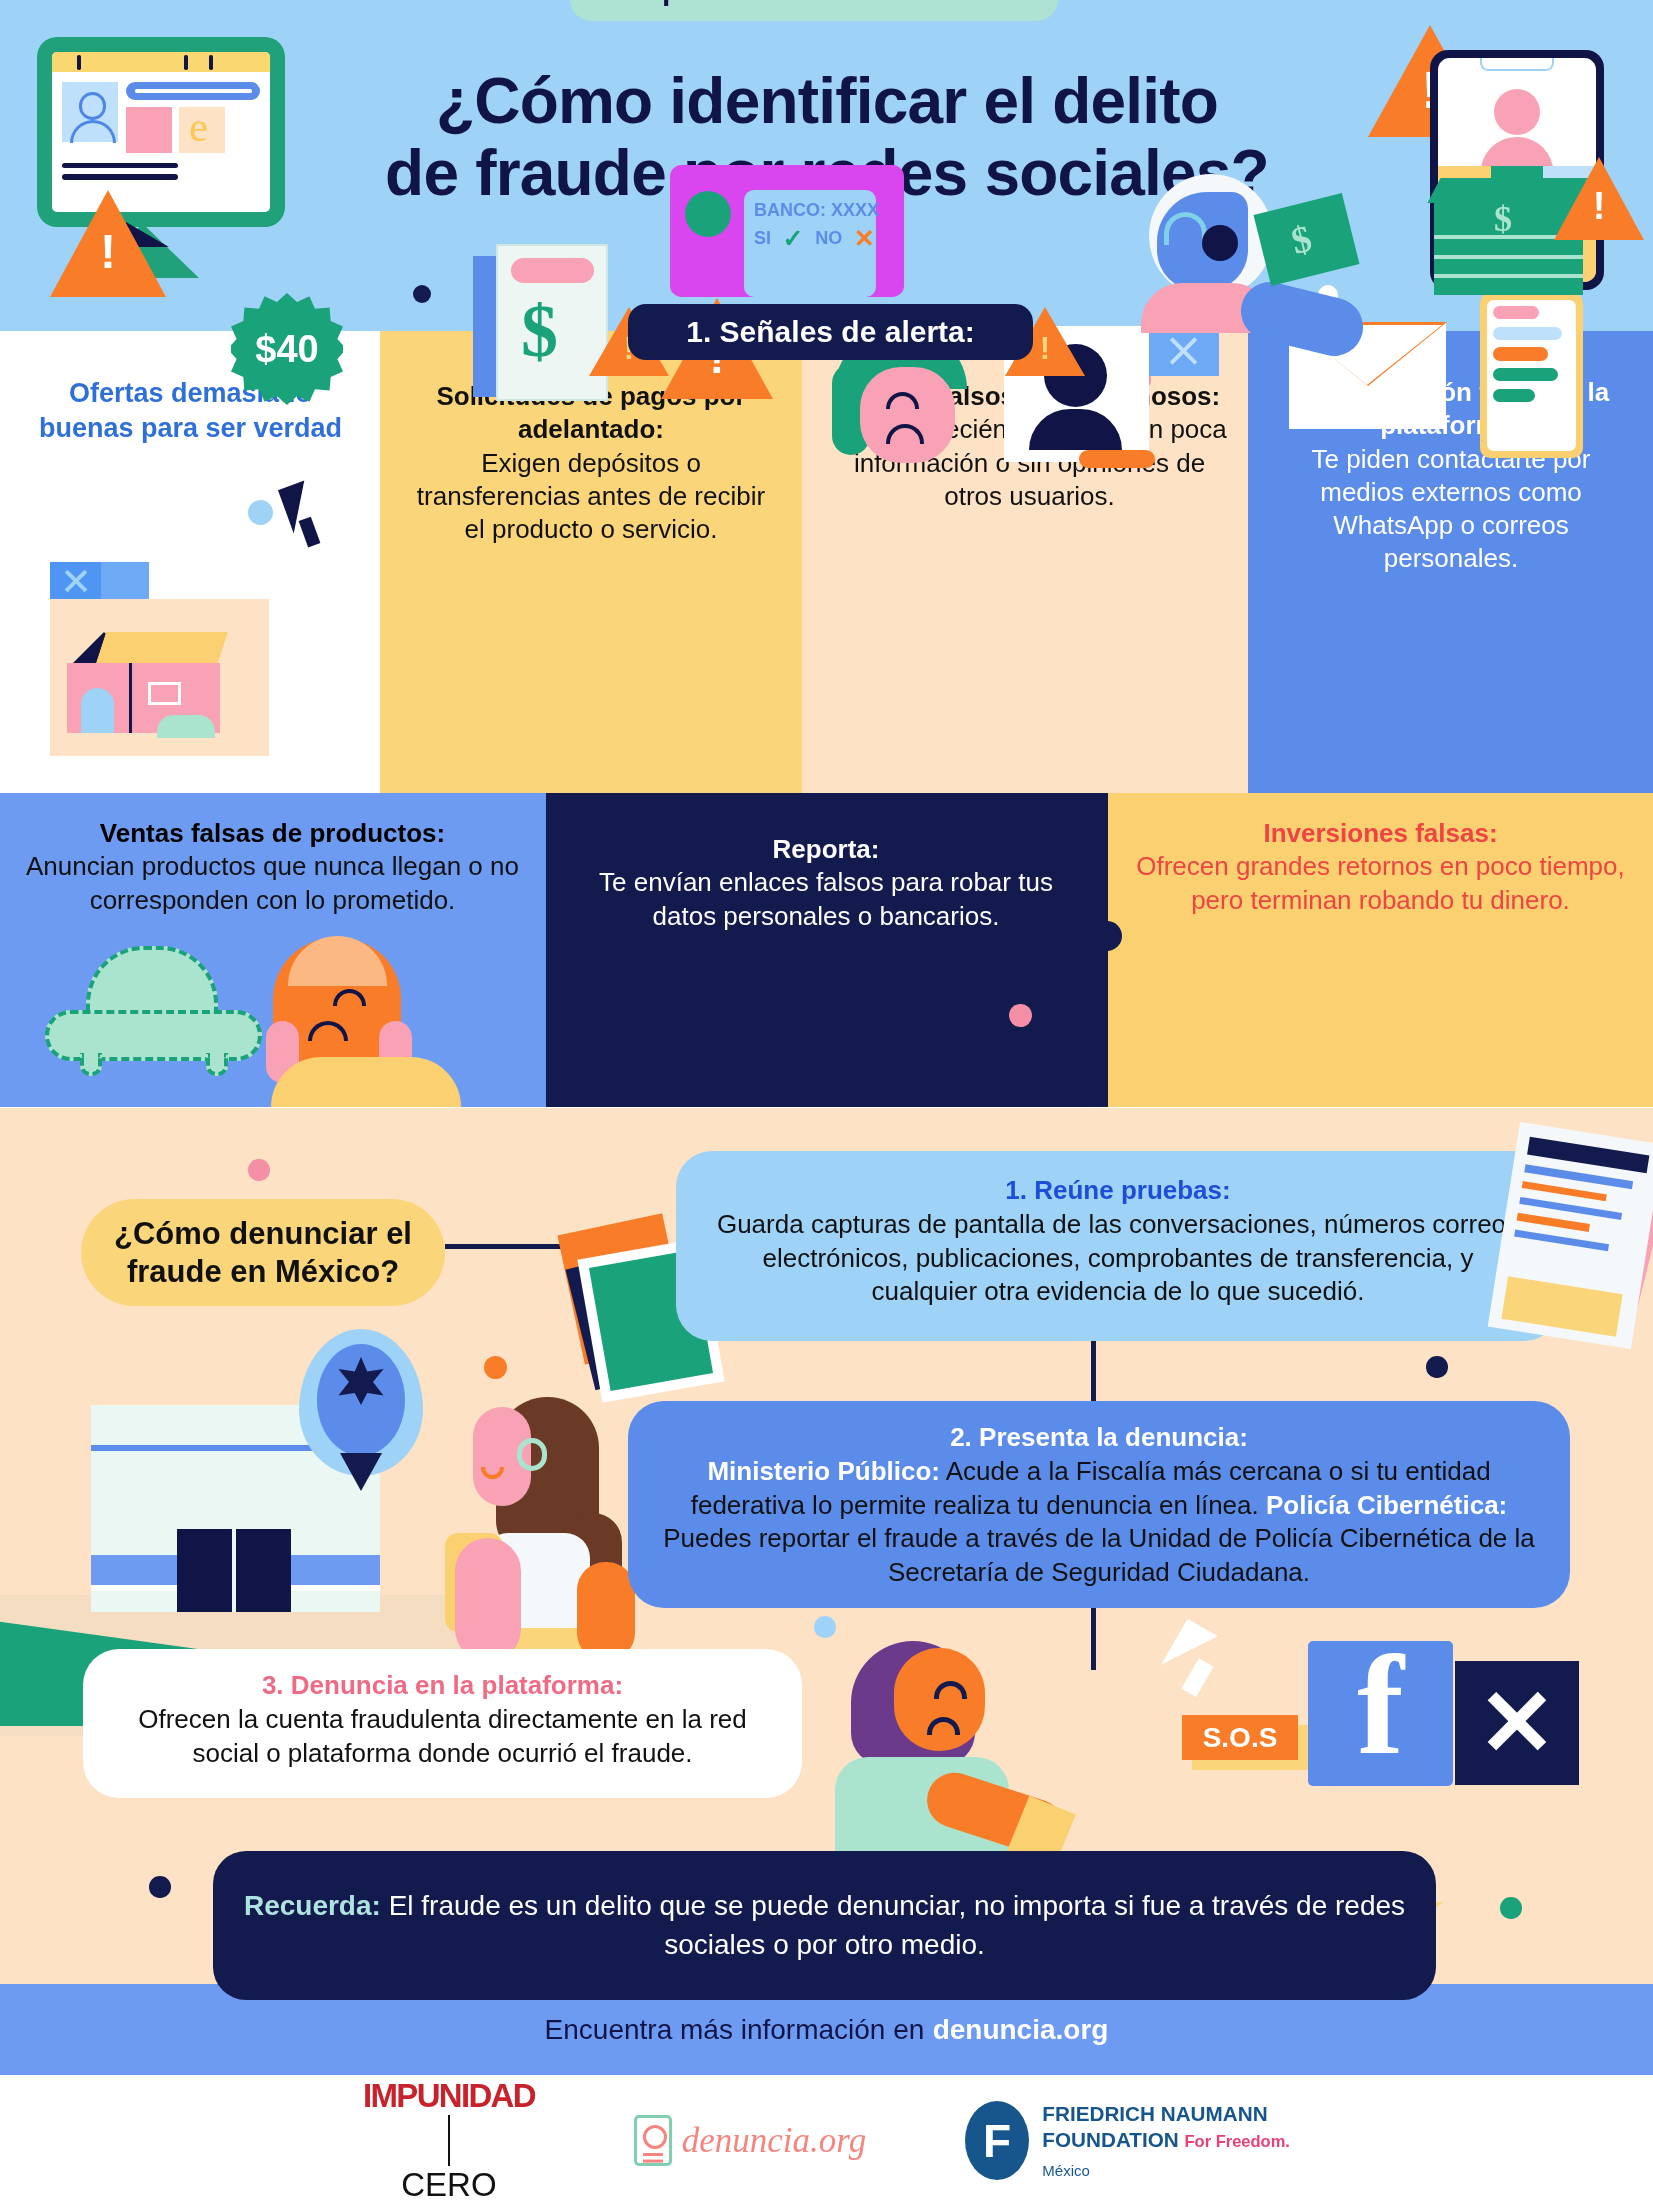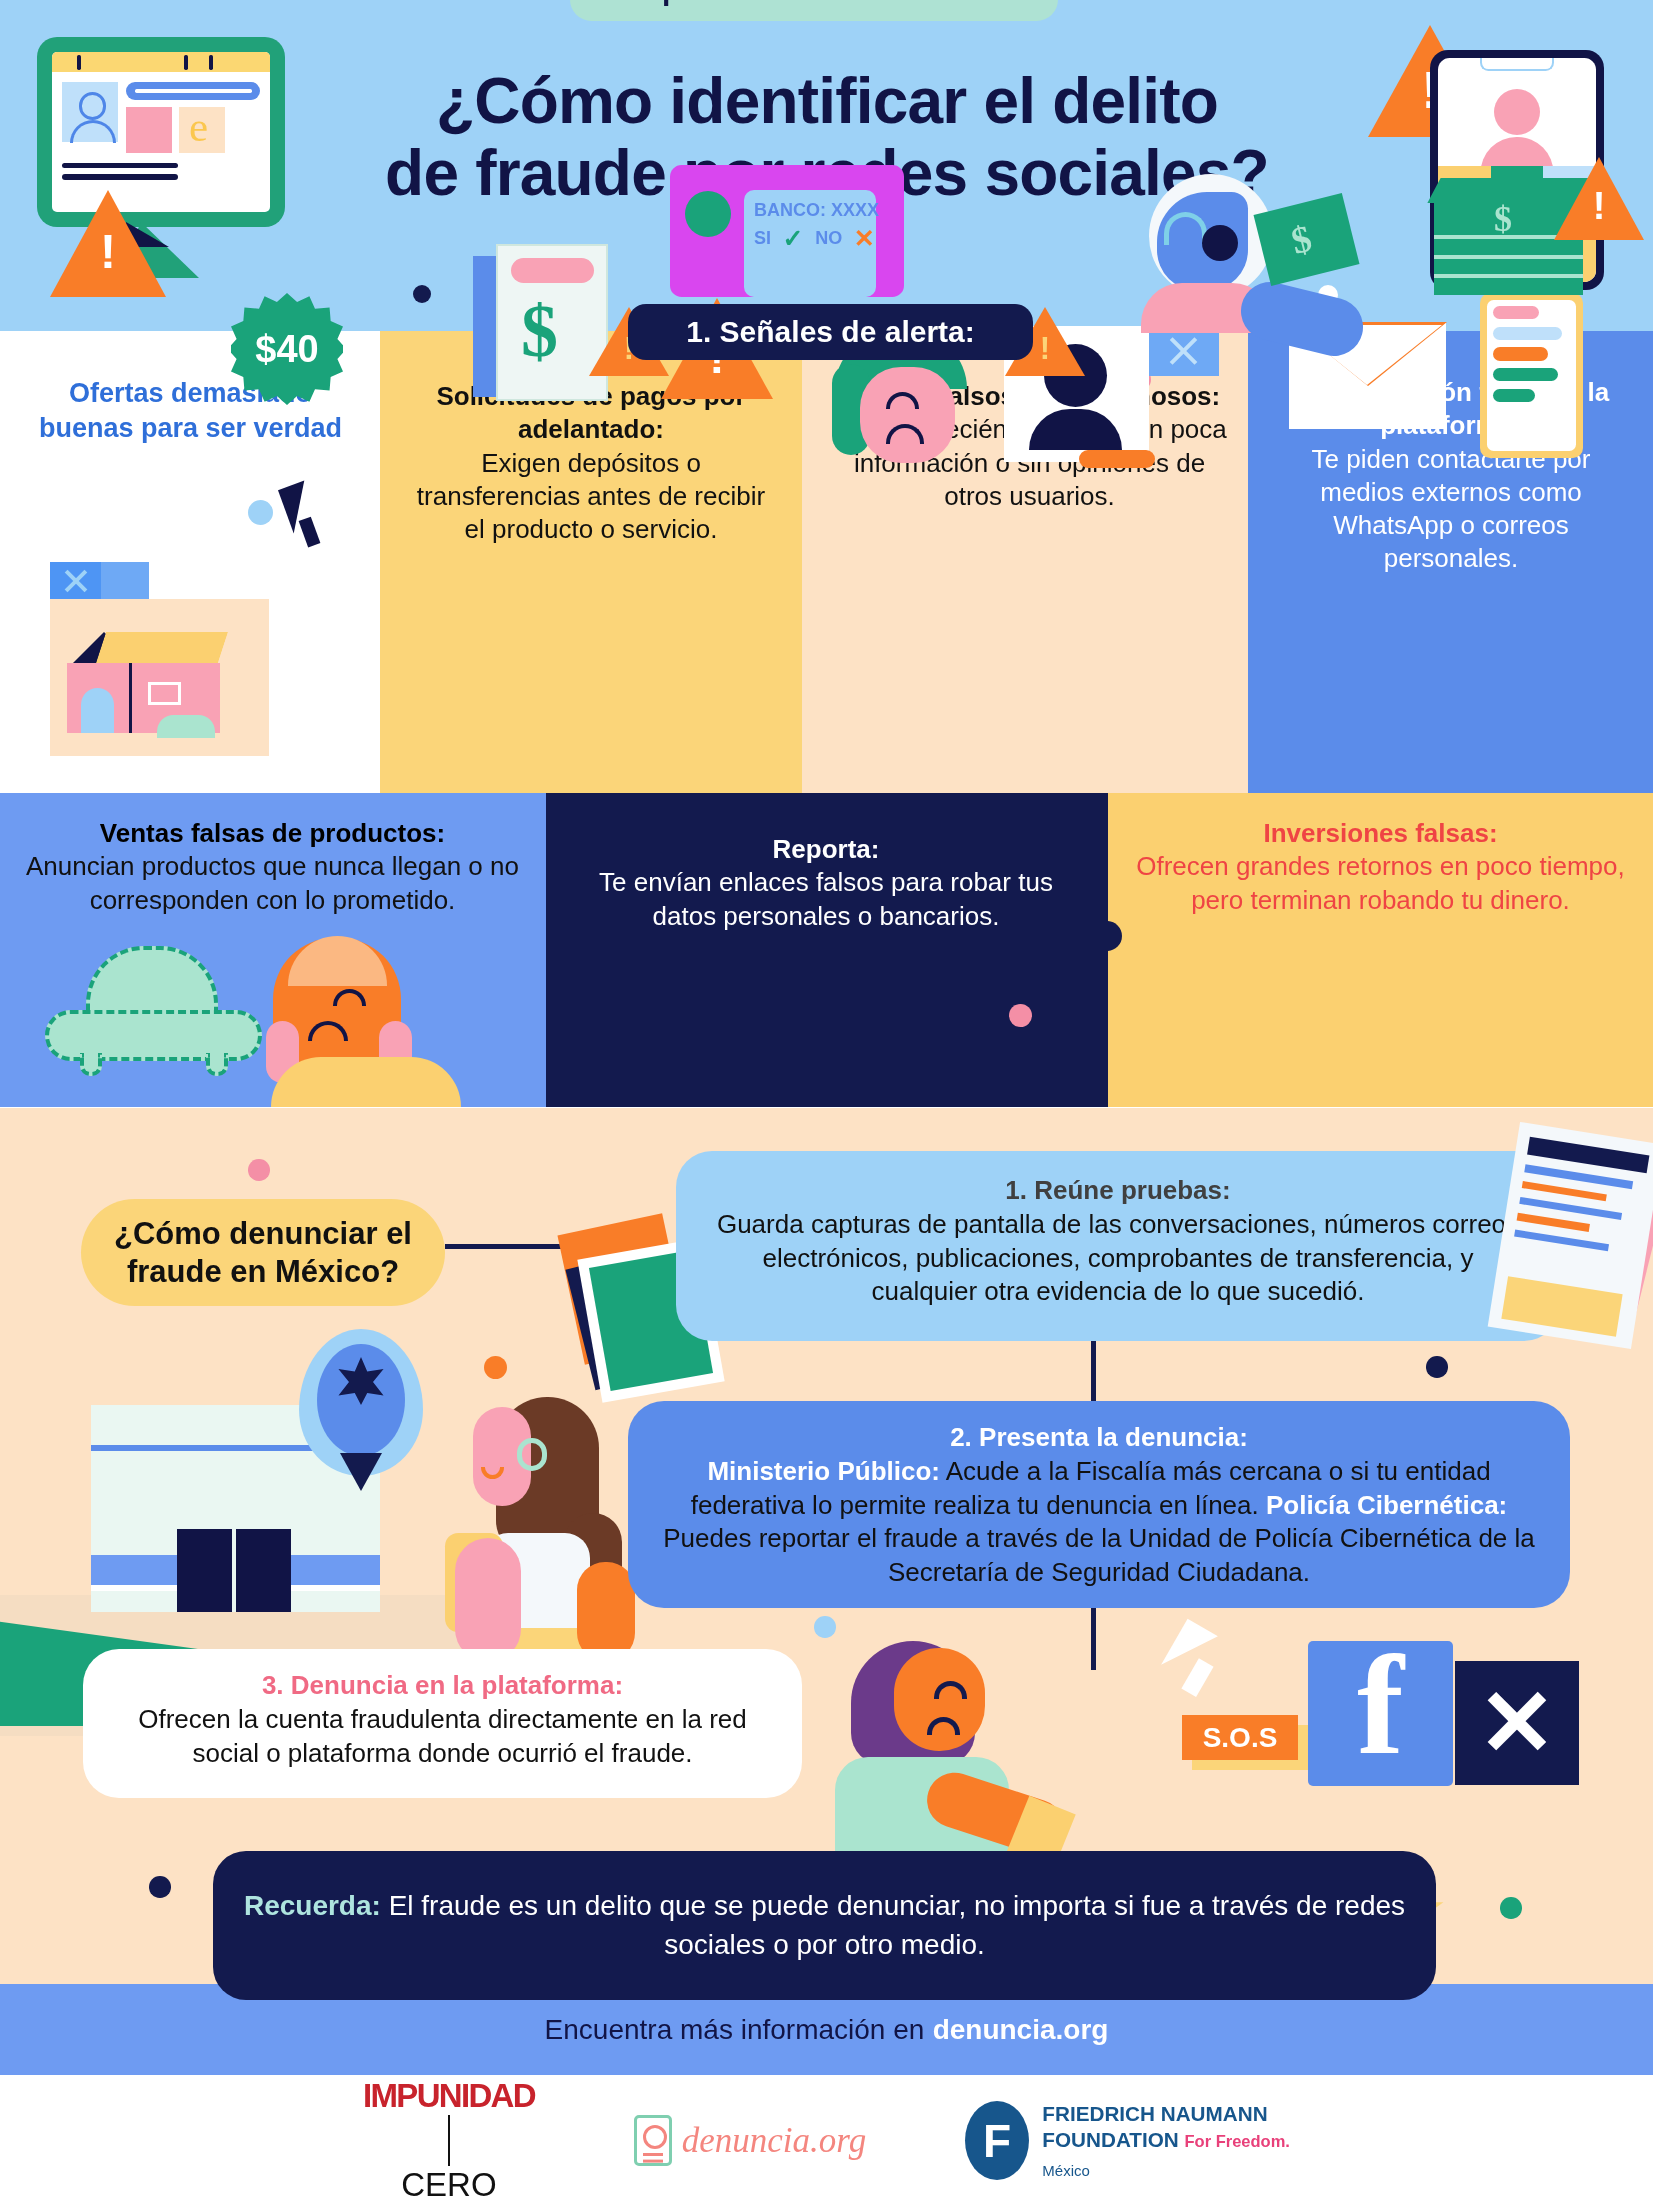--- a/index.html
+++ b/index.html
@@ -214,21 +214,21 @@
   .sec3{position:absolute;left:0;top:1108px;width:1653px;height:876px;background:#fde2c5;}
   .badge-q{position:absolute;left:81px;top:1199px;width:364px;height:107px;background:#fbd579;
      border-radius:55px;display:flex;align-items:center;justify-content:center;text-align:center;
      color:#111111;font-size:31px;font-weight:bold;line-height:1.22;z-index:8;}
   .conn{position:absolute;background:#131a4e;z-index:3;}
 
   .bub{position:absolute;border-radius:36px;z-index:7;text-align:center;line-height:1.3;}
   .bub1{left:676px;top:1151px;width:884px;height:190px;background:#9ed2f7;color:#111111;font-size:26px;padding:23px 33px;}
   .bub2{left:628px;top:1401px;width:942px;height:207px;background:#5b8cea;color:#111111;font-size:26px;padding:20px 33px;}
   .bub3{left:83px;top:1649px;width:719px;height:149px;background:#ffffff;color:#111111;font-size:26px;padding:20px 33px;}
-  .bub1 .card-title{color:#404040;}
+  .bub1 .card-title{color:#1d4ed8;}
   .bub2 .card-title{color:#ffffff;}
   .bub3 .card-title{color:#f06a84;}
   .lbl-w{color:#ffffff;font-weight:bold;}
 
   
   .bank{position:absolute;left:91px;top:1405px;width:289px;height:207px;background:#eaf7f2;z-index:2;}
   .bank-s1{position:absolute;left:0;top:40px;width:289px;height:5.8px;background:#5b8cea;}
   .bank-s2{position:absolute;left:0;top:150px;width:289px;height:30px;background:#6e9bf2;}
   .bank-s3{position:absolute;left:0;top:180px;width:289px;height:5.8px;background:#fff;}
   .bank-door{position:absolute;left:86px;top:124px;width:114px;height:83px;background:#111446;}

